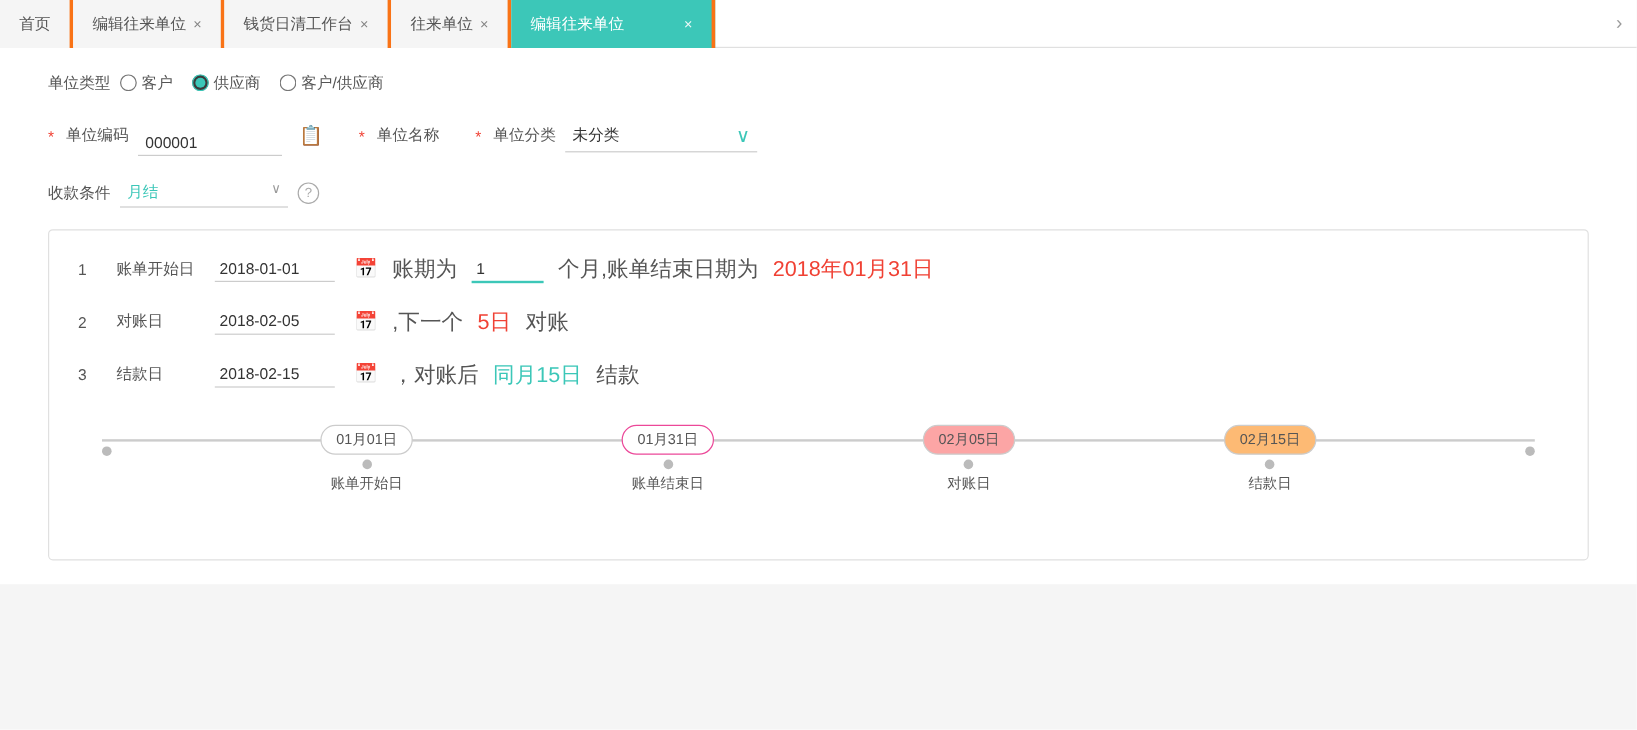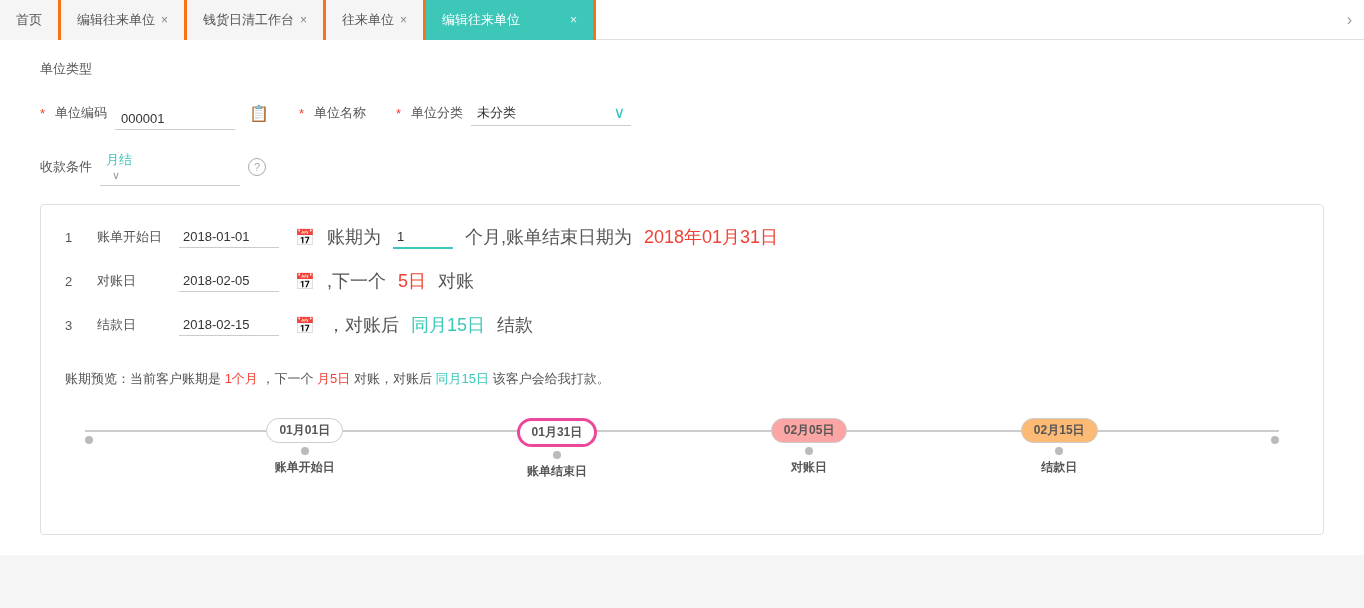--- a/index.html
+++ b/index.html
@@ -106,21 +106,20 @@
 
     
     .select-field {
       display: flex;
       align-items: flex-start;
       border-bottom: 1px solid #ccc;
       padding: 3px 6px;
       min-width: 140px;
       cursor: pointer;
       position: relative;
-      flex-direction: column;
     }
     .select-field .select-value { color: #3cc7b8; font-size: 13px; flex: 1; }
     .select-field .select-arrow { color: #999; font-size: 11px; margin-left: 6px; }
 
     
     .category-field {
       display: flex;
       align-items: center;
       gap: 8px;
     }
@@ -256,20 +255,34 @@
     <span class="tab-close">×</span>
   </div>
   <div class="tabs-arrow">›</div>
 </div>
 
 <div class="page-content">
 
   <div class="form-row">
     <div class="form-field">
       <span class="form-label">单位类型</span>
+      <div class="radio-group">
+        <label class="radio-item">
+          <input type="radio" name="unit_type" style="">
+          <span>客户</span>
+        </label>
+        <label class="radio-item">
+          <input type="radio" name="unit_type" checked="" style="">
+          <span>供应商</span>
+        </label>
+        <label class="radio-item">
+          <input type="radio" name="unit_type" style="">
+          <span>客户/供应商</span>
+        </label>
+      </div>
     </div>
   </div>
 
   <div class="form-row">
     <div class="form-field">
       <span class="required-star">*</span>
       <span class="form-label">单位编码</span>
       <input class="form-input" type="text" style="width: 120px;" value="000001">
       <span class="copy-icon">📋</span>
     </div>
@@ -324,49 +337,40 @@
     <div class="period-row">
       <span class="period-num">3</span>
       <span class="period-label">结款日</span>
       <input class="period-date-input" type="text" value="2018-02-15" style="">
       <span class="cal-icon">📅</span>
       <span class="period-text">，对账后</span>
       <span class="period-text highlight-teal">同月15日</span>
       <span class="period-text">结款</span>
     </div>
 
-    <div class="preview-text">
-      <span>账期预览：当前客户账期是</span>
-      <span class="highlight-orange">1个月</span>
-      <span>，下一个</span>
-      <span class="highlight-orange">月5日</span>
-      <span>对账，对账后</span>
-      <span class="highlight-teal">同月15日</span>
-      <span>该客户会给我打款。</span>
-    </div>
-
-    <div style="position:relative; padding: 10px 20px 30px 20px; font-weight: bold;">
+
+    <div style="position:relative; padding: 10px 20px 30px 20px;">
 
       <div style="position:absolute; top:22px; left:20px; right:20px; height:2px; background:#ccc;"></div>
 
       <div style="display:flex; justify-content:space-between; align-items:flex-start; position:relative;">
 
         <div class="tl-item">
           <div style="width:8px;height:8px;border-radius:50%;background:#bbb;margin:18px auto 0 auto;"></div>
           <div style="margin-top:8px;"></div>
         </div>
 
         <div class="tl-item">
           <div style="border:1px solid #ccc;border-radius:20px;padding:3px 12px;font-size:12px;color:#555;background:#fff;">01月01日</div>
           <div style="width:8px;height:8px;border-radius:50%;background:#bbb;margin:4px auto;"></div>
           <div style="font-size:12px;color:#555;text-align:center;">账单开始日</div>
         </div>
 
         <div class="tl-item">
-          <div style="border:3px solid #ec4899;border-radius:20px;padding:3px 12px;font-size:12px;color:#555;background:#fff;">01月31日</div>
+          <div style="border:1px solid #ec4899;border-radius:20px;padding:3px 12px;font-size:12px;color:#555;background:#fff;">01月31日</div>
           <div style="width:8px;height:8px;border-radius:50%;background:#bbb;margin:4px auto;"></div>
           <div style="font-size:12px;color:#555;text-align:center;">账单结束日</div>
         </div>
 
         <div class="tl-item">
           <div style="border:1px solid #ccc;border-radius:20px;padding:3px 12px;font-size:12px;color:#555;background:#fca5a5;">02月05日</div>
           <div style="width:8px;height:8px;border-radius:50%;background:#bbb;margin:4px auto;"></div>
           <div style="font-size:12px;color:#555;text-align:center;">对账日</div>
         </div>
 

